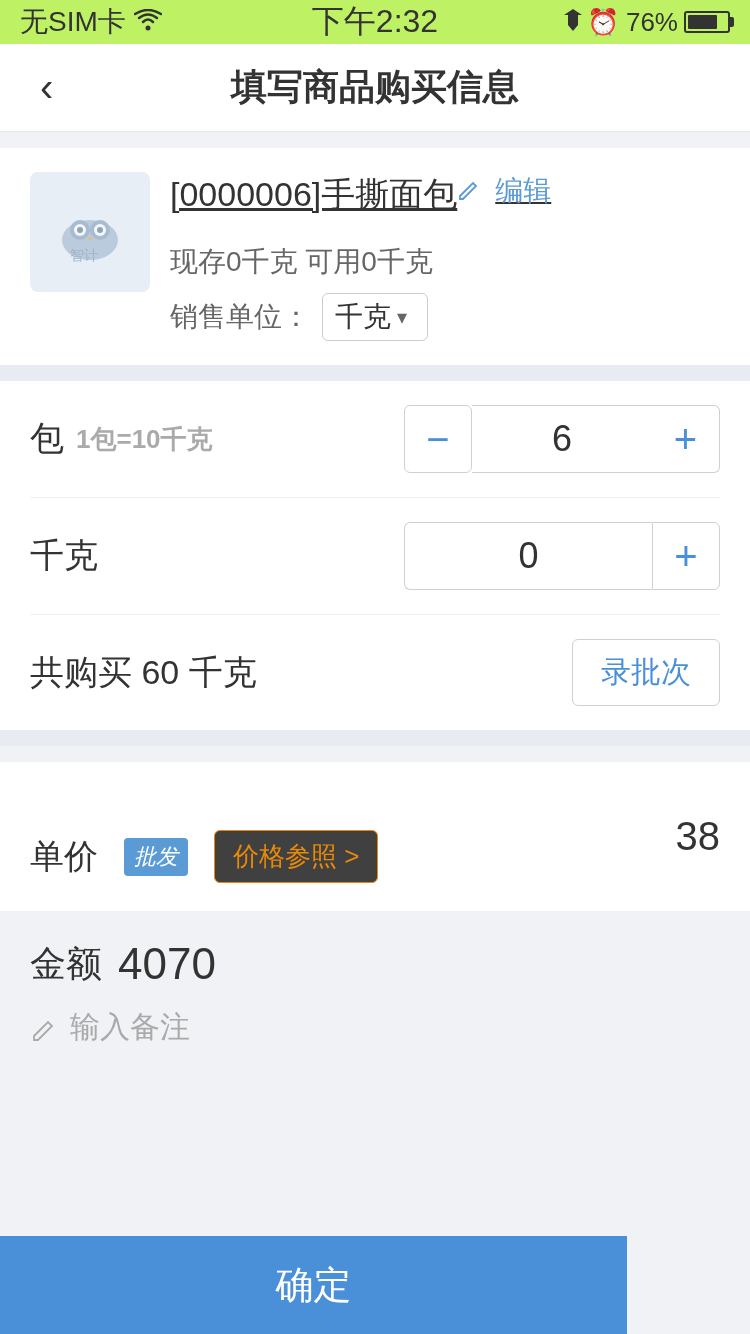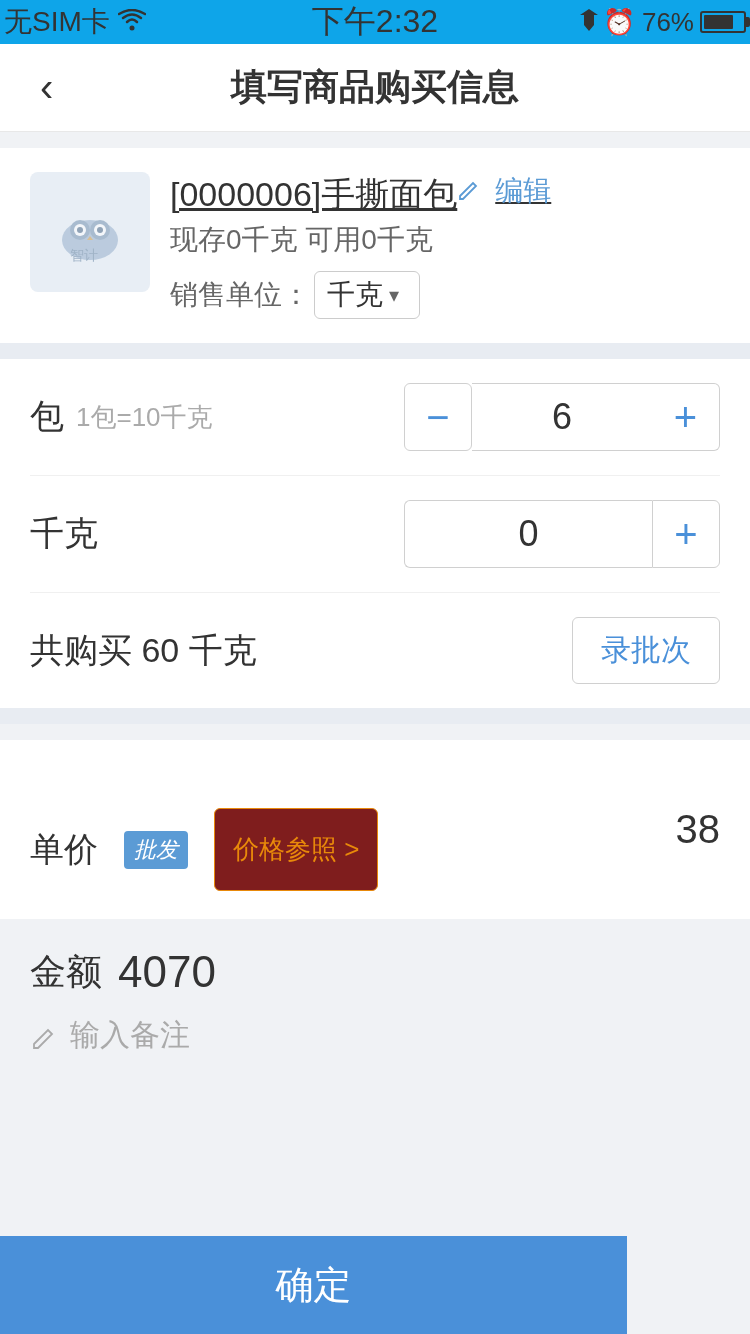--- a/index.html
+++ b/index.html
@@ -10,25 +10,25 @@
       font-family: -apple-system, "PingFang SC", "Helvetica Neue", Arial, sans-serif;
       background: #f0f2f5;
       font-size: 32px;
       color: #333;
     }
 
     
     .status-bar {
       width: 750px;
       height: 44px;
-      background: #0ea5e9;
+      background: #bef264;
       display: flex;
       align-items: center;
       justify-content: space-between;
-      padding: 0 4px;
+      padding: 0 20px;
       font-size: 28px;
       color: #333;
     }
     .status-bar-left {
       display: flex;
       align-items: center;
       gap: 8px;
     }
     .status-bar-center {
       font-size: 32px;
@@ -133,26 +133,26 @@
     .edit-link {
       font-size: 28px;
       color: #5b9bd5;
       display: flex;
       align-items: center;
       gap: 16px;
     }
     .product-stock {
       font-size: 28px;
       color: #666;
-      margin-top: 3px;
+      margin-top: 25px;
     }
     .product-unit-row {
       display: flex;
       align-items: center;
-      gap: 4px;
+      gap: 12px;
       margin-top: 12px;
       font-size: 28px;
       color: #666;
     }
     .unit-select {
       border: 1px solid #ccc;
       border-radius: 6px;
       padding: 4px 20px 4px 12px;
       font-size: 28px;
       background: #fff;
@@ -188,20 +188,21 @@
     .input-label {
       font-size: 34px;
       color: #333;
       display: flex;
       align-items: center;
       gap: 12px;
     }
     .input-hint {
       font-size: 26px;
       color: #aaa;
+      font-weight: bold;
     }
     .stepper {
       display: flex;
       align-items: center;
       gap: 0;
     }
     .stepper-btn {
       width: 68px;
       height: 68px;
       border: 1px solid #d0d0d0;
@@ -296,24 +297,24 @@
       background: #5b9bd5;
       color: #fff;
       font-size: 22px;
       padding: 4px 10px;
       border-radius: 4px;
       font-style: italic;
     }
     .price-ref-btn {
       border: 1px solid #e8890a;
       border-radius: 6px;
-      padding: 23px 18px;
+      padding: 8px 18px;
       font-size: 26px;
       color: #e8890a;
-      background: #7f1d1d;
+      background: #404040;
       cursor: pointer;
       display: flex;
       align-items: center;
       gap: 4px;
     }
     .price-value {
       font-size: 40px;
       color: #333;
       font-weight: 500;
     }

